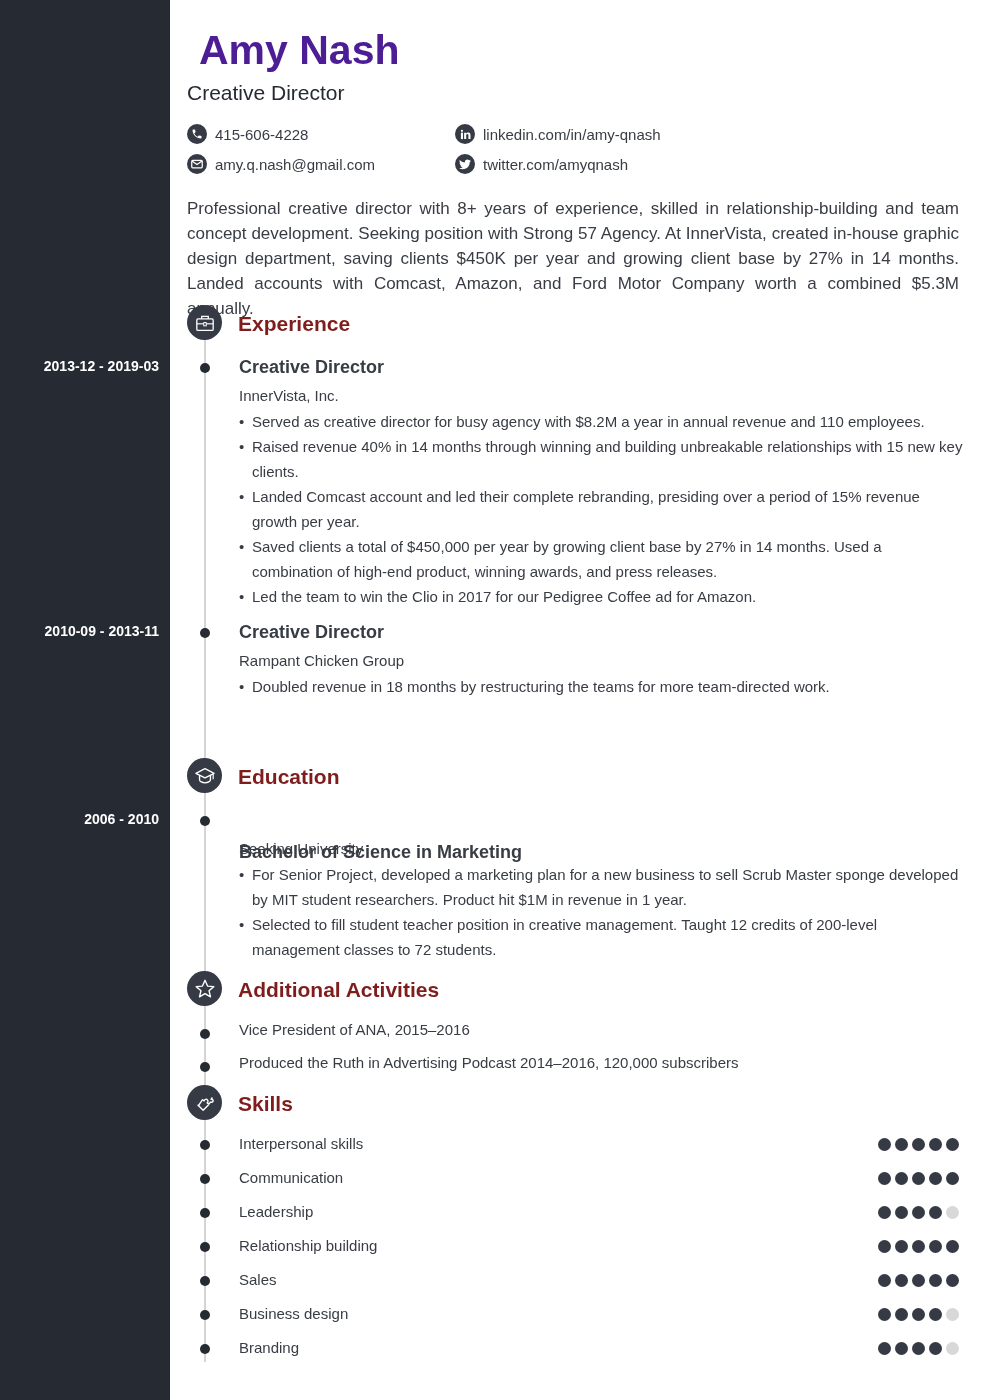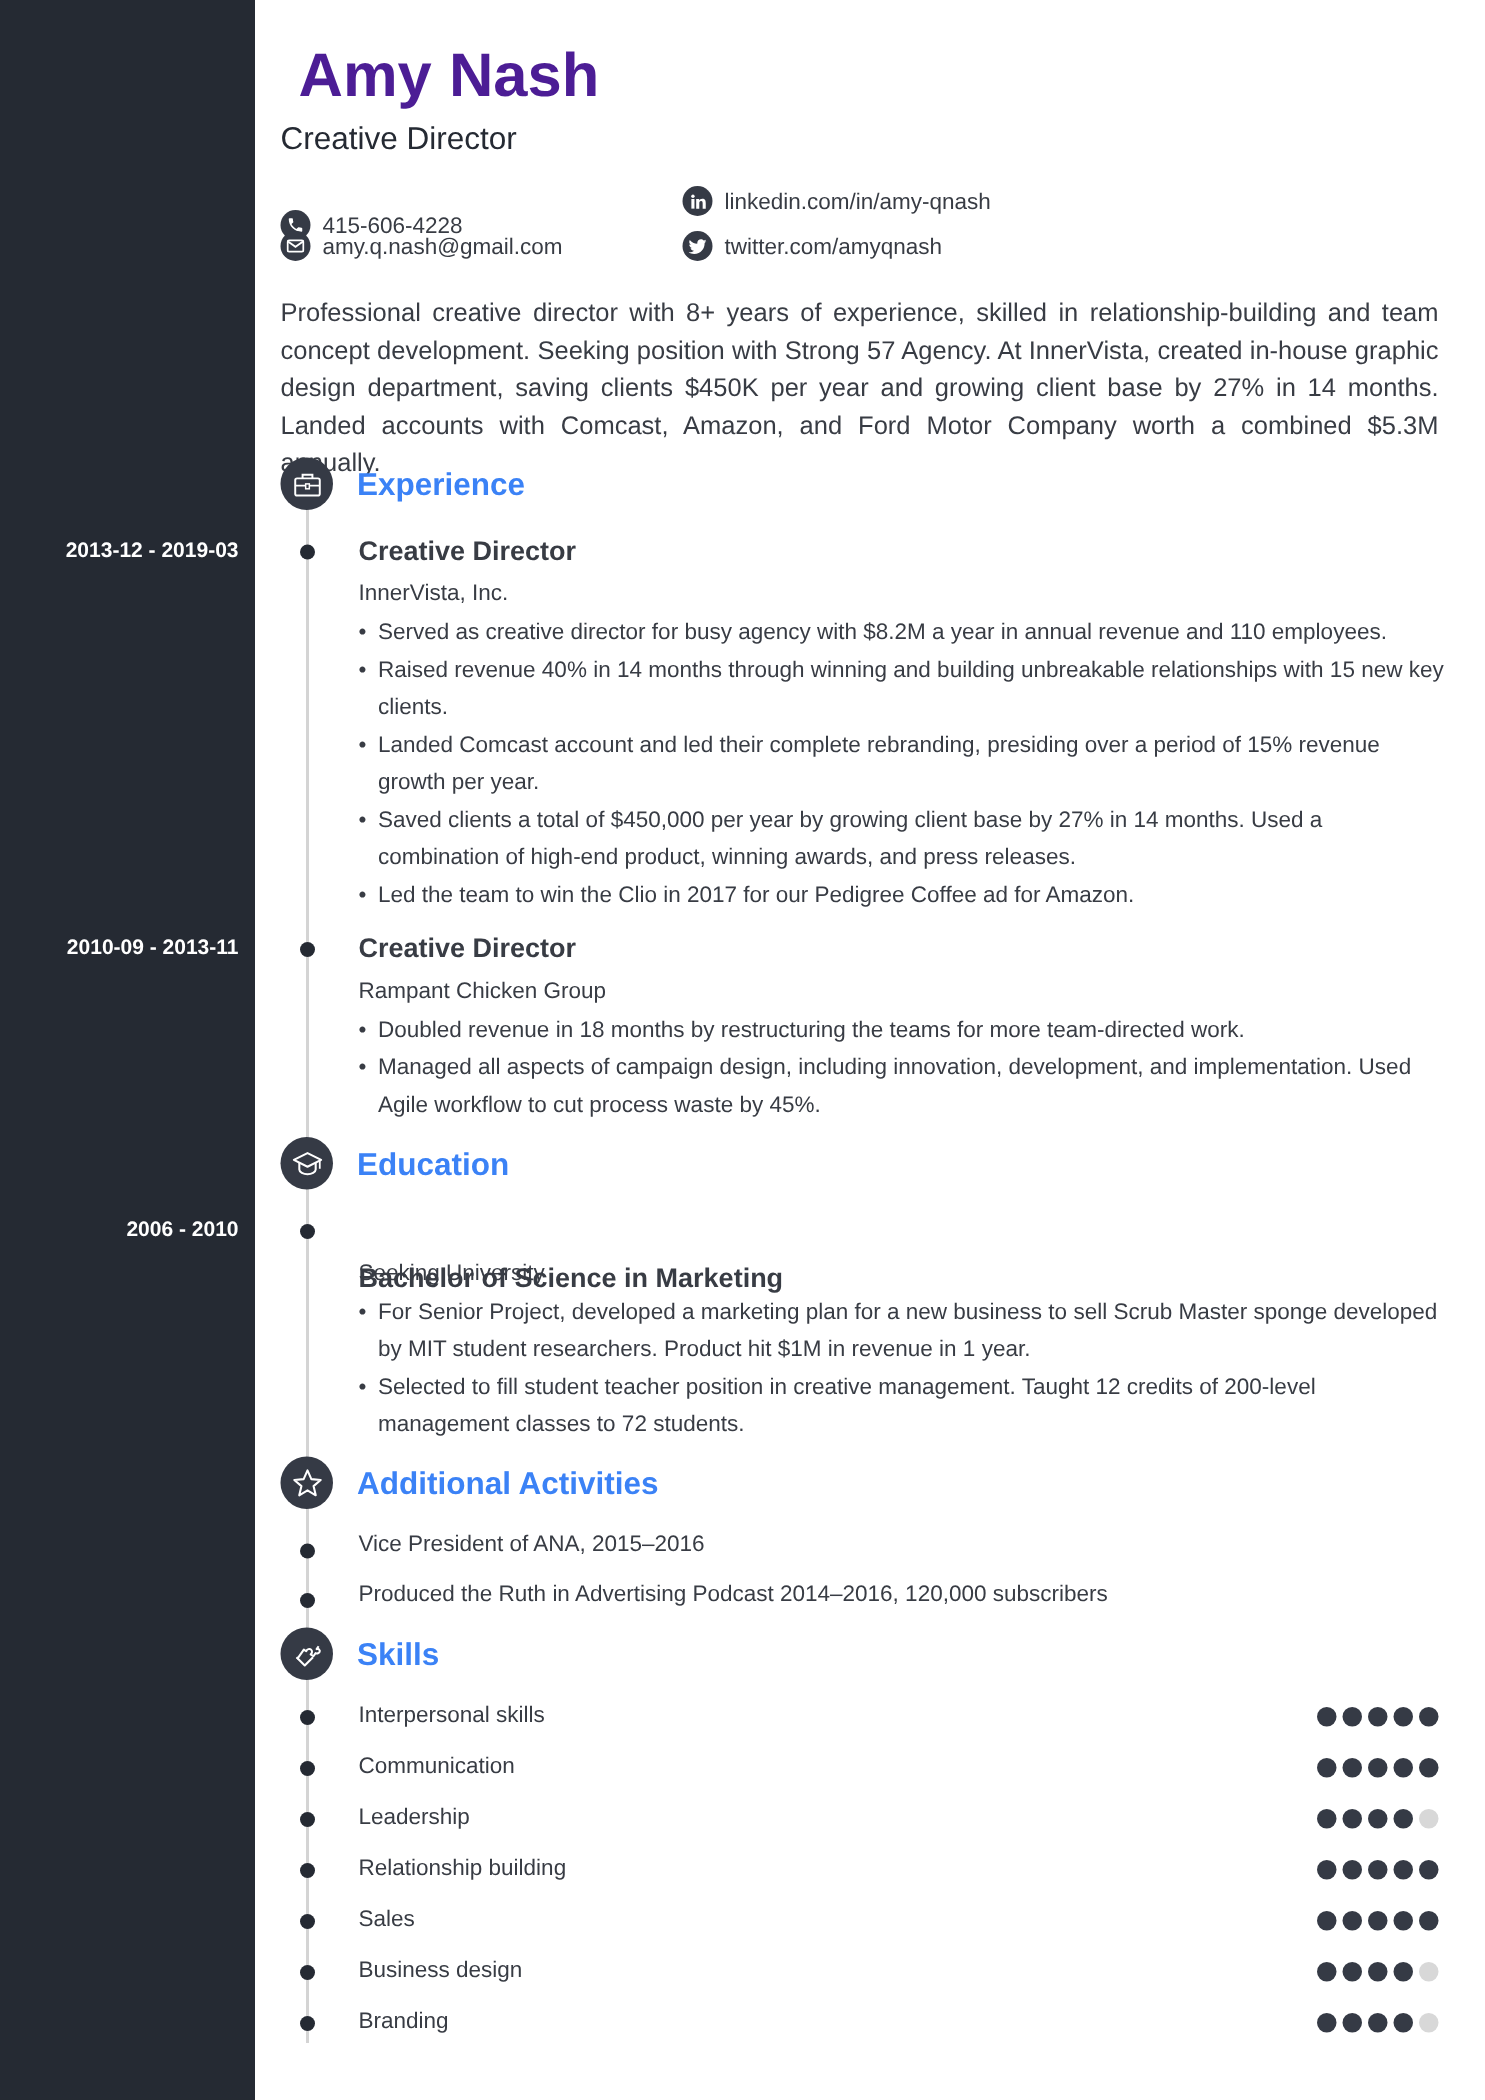--- a/index.html
+++ b/index.html
@@ -7,42 +7,42 @@
   body { position: relative; font-family: "Liberation Sans", sans-serif; color: #383c44; }
   .sidebar { position: absolute; left: 0; top: 0; width: 170px; height: 1400px; background: #252a33; }
   .abs { position: absolute; }
   .name { left: 199px; top: 26px; font-size: 41px; font-weight: bold; color: #4c1d95; line-height: 48px; }
   .title { left: 187px; top: 80px; font-size: 21px; color: #252a33; line-height: 26px; }
   .contact { display: flex; align-items: center; font-size: 15px; color: #383c44; height: 22px; }
   .cicon { width: 20px; height: 20px; border-radius: 50%; background: #353a45; display: inline-flex; align-items: center; justify-content: center; margin-right: 8px; flex: none; }
   .summary { left: 187px; top: 196px; width: 772px; font-size: 17px; line-height: 25px; text-align: justify; color: #383c44; }
   .timeline { position: absolute; left: 204px; width: 2px; background: #d4d4d4; }
   .sec-icon { position: absolute; left: 187px; width: 35px; height: 35px; border-radius: 50%; background: #353a45; display: flex; align-items: center; justify-content: center; }
-  .sec-title { position: absolute; left: 238px; font-size: 21px; font-weight: bold; color: #3b82f6; line-height: 26px; }
+  .sec-title { position: absolute; left: 238px; font-size: 21px; font-weight: bold; color: #7f1d1d; line-height: 26px; }
   .dot { position: absolute; left: 200px; width: 10px; height: 10px; border-radius: 50%; background: #252a33; }
   .date { position: absolute; left: 0; width: 159px; text-align: right; color: #ffffff; font-size: 14px; font-weight: bold; line-height: 20px; }
   .job-title { position: absolute; left: 239px; font-size: 18px; font-weight: bold; color: #383c44; line-height: 24px; }
   .org { position: absolute; left: 239px; font-size: 15px; color: #383c44; line-height: 20px; }
   .bullets { position: absolute; left: 239px; width: 725px; list-style: none; font-size: 15px; line-height: 25px; color: #383c44; }
   .bullets li { position: relative; padding-left: 13px; }
   .bullets li::before { content: "•"; position: absolute; left: 0; top: 0; }
   .plain { position: absolute; left: 239px; font-size: 15px; color: #383c44; line-height: 20px; }
   .rating { position: absolute; left: 878px; display: flex; gap: 4px; }
   .rating span { width: 13px; height: 13px; border-radius: 50%; background: #353a45; display: inline-block; }
   .rating span.off { background: #d8d8d8; }
 </style>
 </head>
 <body>
 
 <div class="sidebar"></div>
 
 <div class="abs name">Amy Nash</div>
 <div class="abs title">Creative Director</div>
 
-<div class="abs contact" style="left:187px; top:123px;margin-top:16px;">
+<div class="abs contact" style="left:187px; top:123px;">
   <span class="cicon">
     <svg width="12" height="12" viewBox="0 0 24 24">
         <path fill="#fff" d="M6.6 10.8c1.4 2.8 3.8 5.1 6.6 6.6l2.2-2.2c.3-.3.7-.4 1-.2 1.1.4 2.3.6 3.6.6.6 0 1 .4 1 1V20c0 .6-.4 1-1 1C10.6 21 3 13.4 3 4c0-.6.4-1 1-1h3.5c.6 0 1 .4 1 1 0 1.3.2 2.5.6 3.6.1.3 0 .7-.2 1z"></path>
       </svg>
   </span>
   <span>415-606-4228</span>
 </div>
 <div class="abs contact" style="left:187px; top:153px;">
   <span class="cicon">
     <svg width="12" height="10" viewBox="0 0 24 18">
@@ -96,21 +96,20 @@
   <li>Saved clients a total of $450,000 per year by growing client base by 27% in 14 months. Used a combination of high-end product, winning awards, and press releases.</li>
   <li>Led the team to win the Clio in 2017 for our Pedigree Coffee ad for Amazon.</li>
 </ul>
 
 <div class="date" style="top:621px;">2010-09 - 2013-11</div>
 <div class="dot" style="top:628px;"></div>
 <div class="job-title" style="top:620px;">Creative Director</div>
 <div class="org" style="top:651px;">Rampant Chicken Group</div>
 <ul class="bullets" style="top:674px;">
   <li>Doubled revenue in 18 months by restructuring the teams for more team-directed work.</li>
-  <li>Managed all aspects of campaign design, including innovation, development, and implementation. Used Agile workflow to cut process waste by 45%.</li>
 </ul>
 
 <div class="sec-icon" style="top:758px;">
   <svg width="22" height="20" viewBox="0 0 24 22">
       <path d="M12 3L2 8l10 5 10-5z" fill="none" stroke="#fff" stroke-width="1.5" stroke-linejoin="round"></path>
       <path d="M6 10v5c0 2 3 3.5 6 3.5s6-1.5 6-3.5v-5" fill="none" stroke="#fff" stroke-width="1.5"></path>
       <path d="M21 8.5v6" stroke="#fff" stroke-width="1.3"></path>
     </svg>
 </div>
 <div class="sec-title" style="top:764px;">Education</div>

